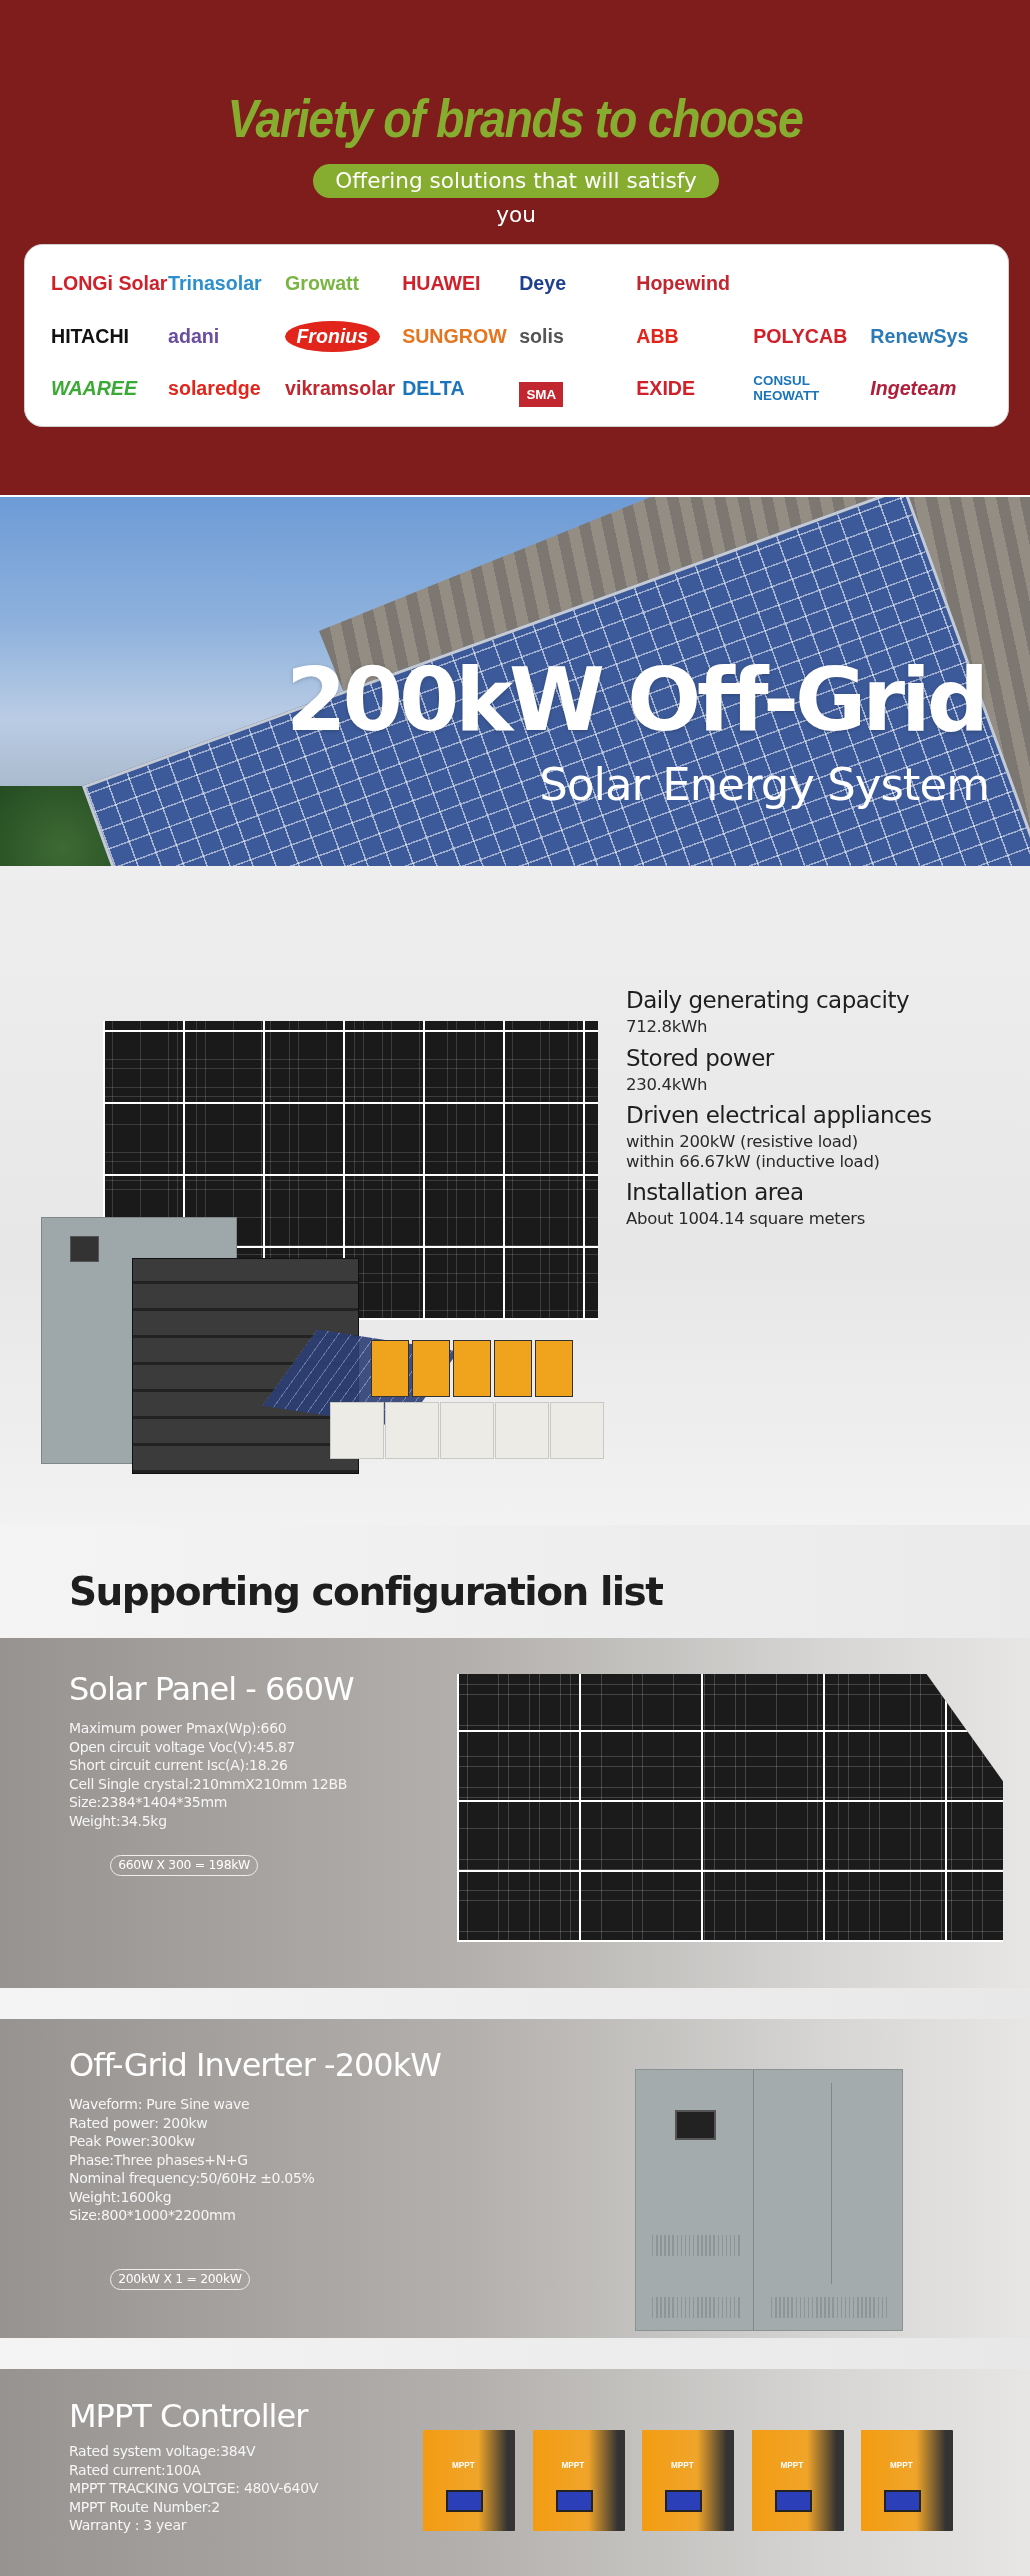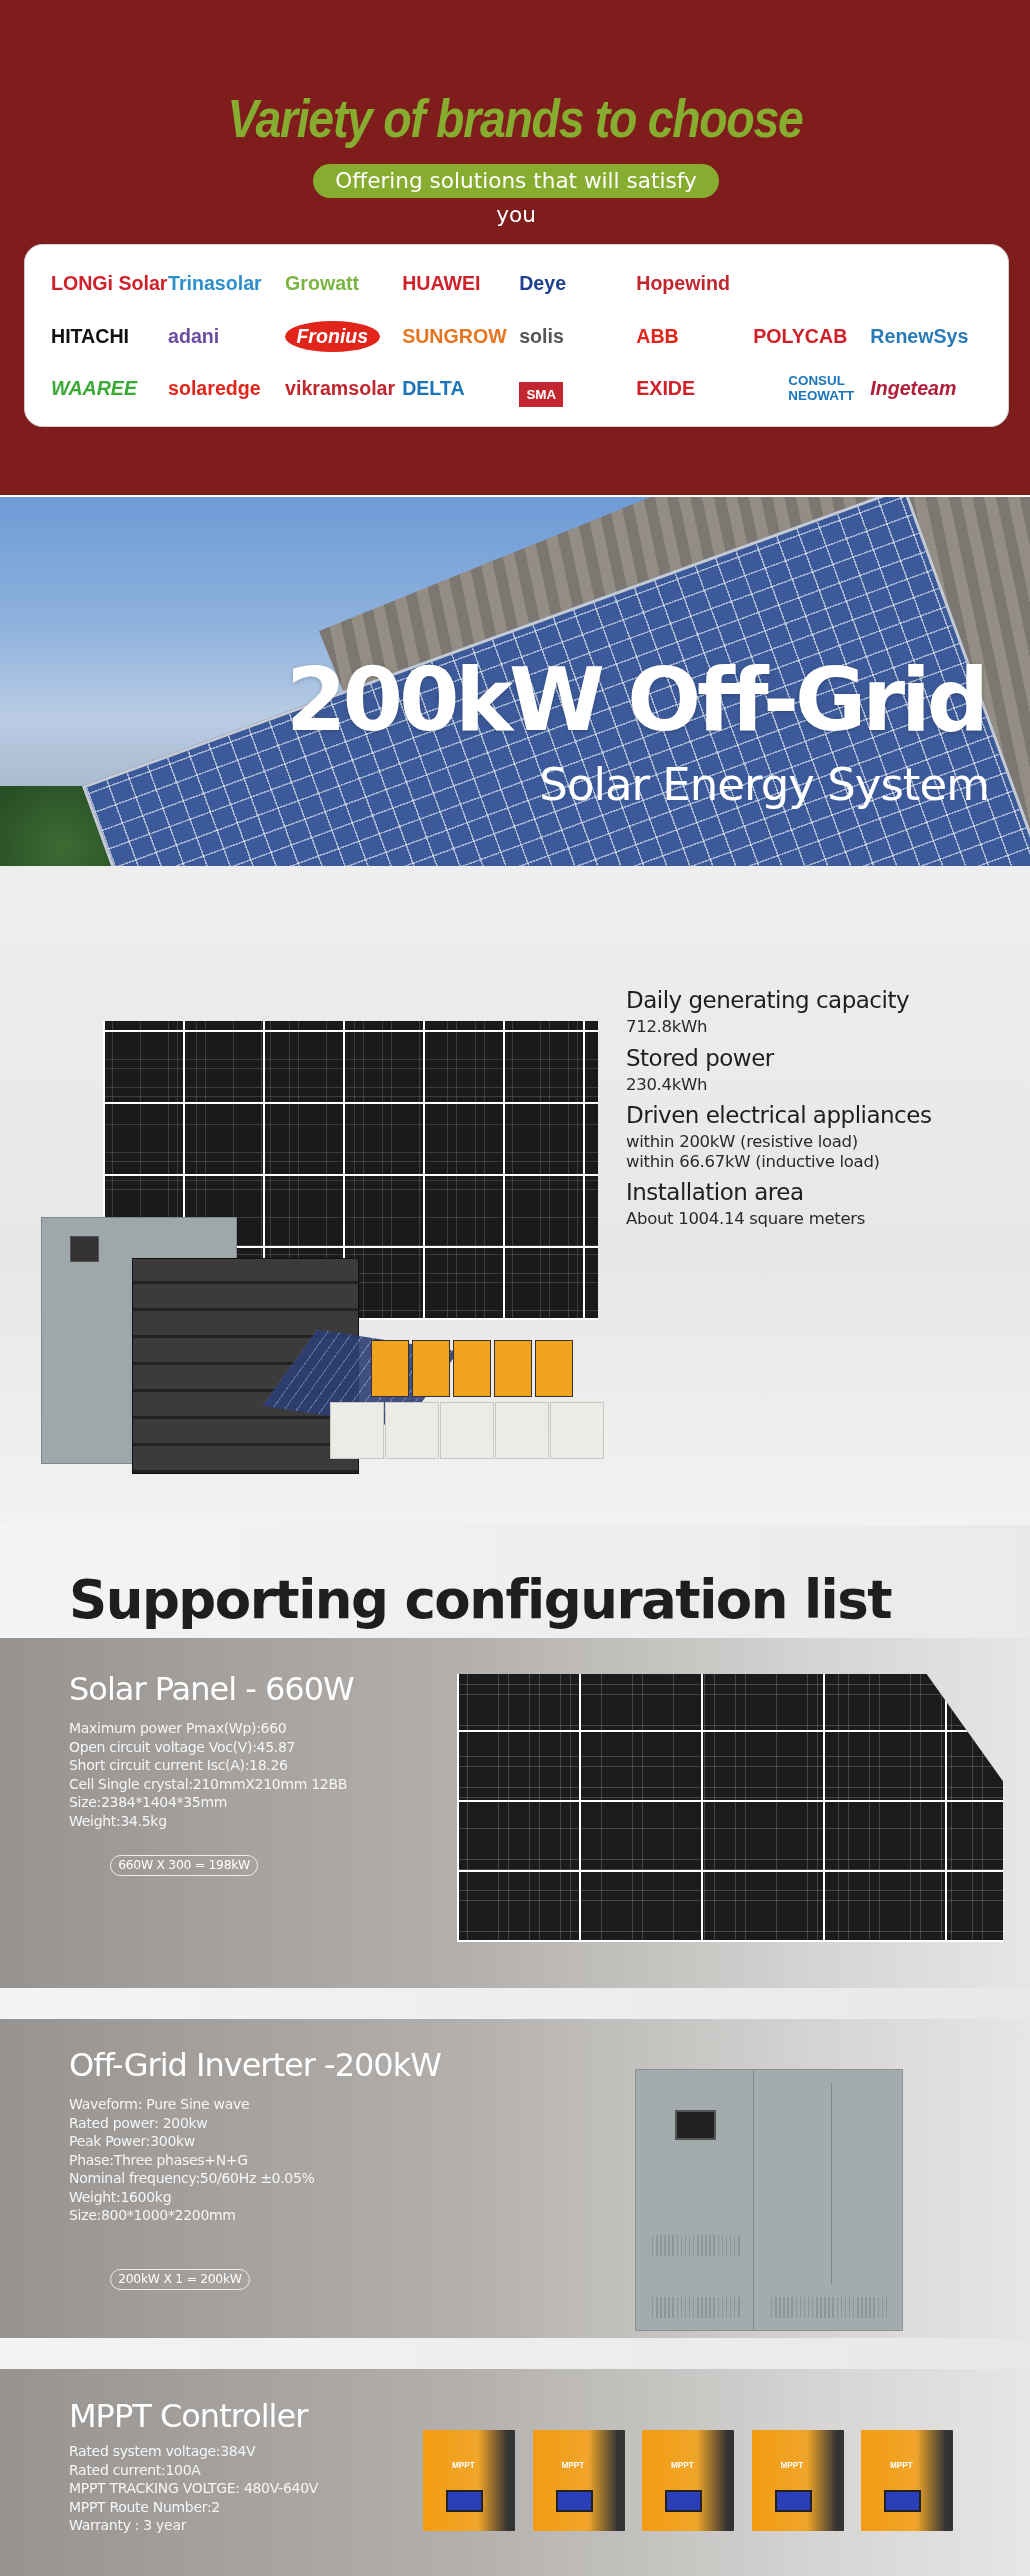--- a/index.html
+++ b/index.html
@@ -45,21 +45,21 @@
   .bat-rack { position: absolute; left: 91px; top: 237px; width: 227px; height: 216px;
     background: repeating-linear-gradient(0deg, #222 0 3.1px, #3b3b3b 3.1px 27px); border: 1.5px solid #111; }
   .mppt-row { position: absolute; left: 330px; top: 319px; display: flex; gap: 3.1px; }
   .mppt-row div { width: 38px; height: 57px; background: #f0a31d; border: 1.5px solid #333; }
   .combiner-row { position: absolute; left: 289px; top: 381px; display: flex; gap: 1px; }
   .combiner-row div { width: 54px; height: 57px; background: #ecebe6; border: 0.5px solid #c9c8c4; }
   .tracker { position: absolute; left: 242px; top: 319px; width: 155px; height: 77px; background: repeating-linear-gradient(90deg, #2b3e74 0 11.3px, #6a7db5 11.3px 12.4px); transform: skewX(-30deg) rotate(8deg); opacity: 0.9; }
 
   
   .config-head { height: 113px; background: linear-gradient(90deg, #f4f4f4, #eaeaea); position: relative; }
-  .config-title { position: absolute; left: 69px; top: 44px; font-family: "DejaVu Sans", sans-serif; font-size: 53px; color: #1e1e1e; letter-spacing: -1.5px; }
+  .config-title { position: absolute; left: 69px; top: 44px; font-family: "DejaVu Sans", sans-serif; font-size: 39px; color: #1e1e1e; letter-spacing: -1.5px; }
   .item { position: relative; background: linear-gradient(90deg, #969391 0%, #b2afac 45%, #d6d5d3 80%, #e7e6e5 100%); overflow: hidden; }
   .gap { height: 31px; background: linear-gradient(90deg, #f4f4f4, #e8e8e8); }
   .item-name { position: absolute; left: 69px; font-family: "DejaVu Sans", sans-serif; font-size: 32px; color: #fff; letter-spacing: -1px; }
   .item-specs { position: absolute; left: 69px; font-family: "DejaVu Sans", sans-serif; font-size: 14px; color: #f6f6f6; line-height: 18.5px; letter-spacing: -0.3px; }
   .item-specs div { white-space: nowrap; }
   .item-calc { position: absolute; left: 69px; height: 20.6px; padding: 0 7.2px; border: 1px solid #eee; border-radius: 11.3px; color: #fff; font-family: "DejaVu Sans", sans-serif; font-size: 12.4px; line-height: 18.5px; letter-spacing: -0.3px; margin-left: 41px; }
 
   .panel-img { position: absolute; left: 457px; top: 36px; width: 546px; height: 268px;
     background: repeating-linear-gradient(90deg, #fff 0 2.1px, transparent 2.1px 122px),
                 repeating-linear-gradient(0deg, #fff 0 2.1px, transparent 2.1px 70px),
@@ -138,21 +138,21 @@
         </div>
         <div class="logo" style="grid-area: 3 / 4;">
           <span style="color: rgb(27, 117, 187); text-align: right;">DELTA</span>
         </div>
         <div class="logo" style="grid-area: 3 / 5;">
           <span style="color: rgb(255, 255, 255); background: rgb(194, 38, 46); padding: 5.2px 7.2px; font-size: 13.4px; margin-top: 12px;">SMA</span>
         </div>
         <div class="logo" style="grid-area: 3 / 6;">
           <span style="color: rgb(208, 32, 42);">EXIDE</span>
         </div>
-        <div class="logo" style="grid-area: 3 / 7; justify-content: flex-end;">
+        <div class="logo" style="grid-area: 3 / 7;">
           <span style="color: rgb(27, 117, 187); font-size: 13.4px; white-space: normal; width: 82px; line-height: 14.4px;">CONSUL NEOWATT</span>
         </div>
         <div class="logo" style="grid-area: 3 / 8;">
           <span style="color: rgb(176, 31, 58); font-style: italic;">Ingeteam</span>
         </div>
       </div>
   </div>
 </section>
 
 <section class="hero">

